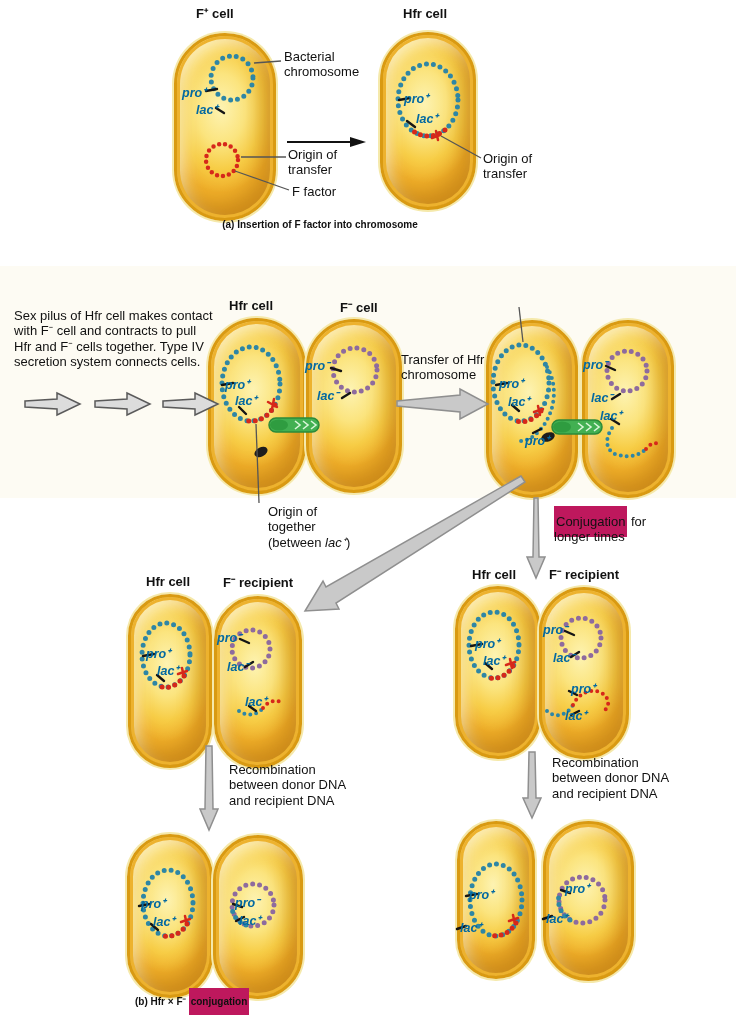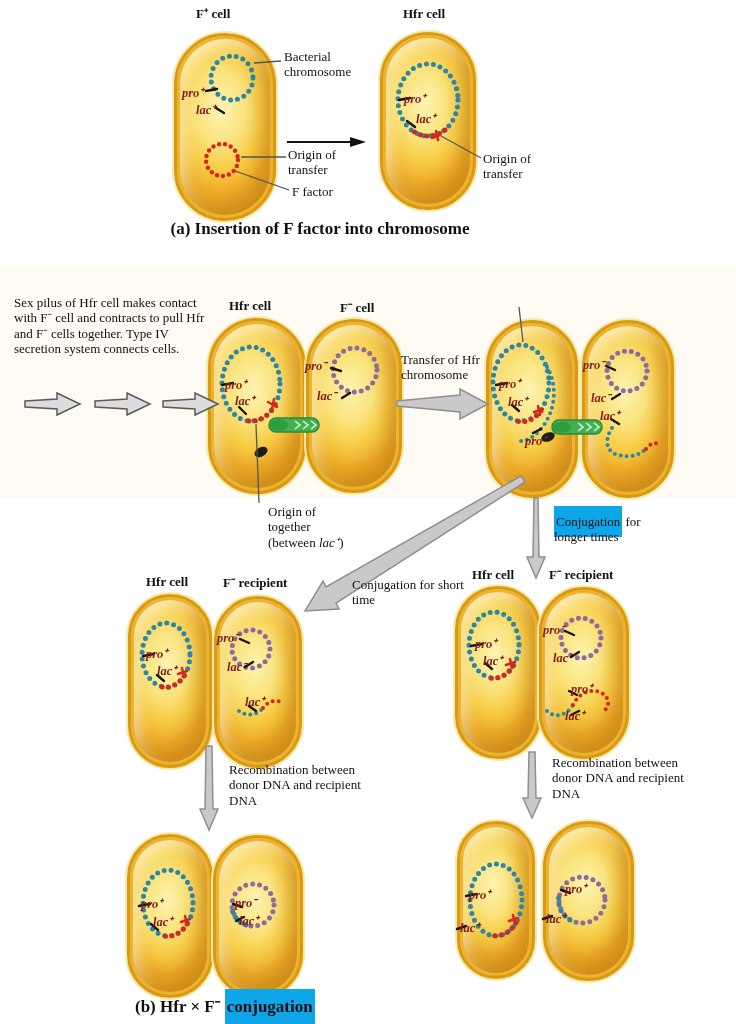--- a/index.html
+++ b/index.html
@@ -1,30 +1,30 @@
 <!DOCTYPE html>
 <html><head>
 <meta charset="utf-8">
 <style>
   html,body{margin:0;padding:0;background:#fff}
   .canvas{position:relative;width:736px;height:1024px;background:#ffffff;overflow:hidden;
-          font-family:Liberation Serif, serif;color:#111}
+          font-family:Liberation Sans, sans-serif;color:#111}
   .band{position:absolute;left:0;top:266px;width:736px;height:232px;background:#fdfbf3}
   .cell{position:absolute;border-radius:200px;
         background:radial-gradient(60% 46% at 46% 40%, #fdf3b2 0%, #fbe47e 42%, #f7cd46 72%, #f1b02a 100%);
         border:3px solid #d99a12;
         box-shadow:0 0 0 2px #f5e9ab, inset 0 0 0 3px #edb22e,
                    inset -9px -14px 20px rgba(168,99,6,.5),
                    inset 7px 9px 16px rgba(255,250,214,.85)}
   .t{position:absolute;font-size:13px;line-height:1.18;color:#111}
   .b{font-weight:bold;white-space:nowrap}
   .wrap{white-space:normal}
-  .gene{position:absolute;font-size:12.5px;font-style:italic;font-weight:bold;white-space:nowrap;color:#7f1d1d}
-  .cap{position:absolute;font-weight:bold;font-size:17px;color:#101010}
-  .hl{background:#0ea5e9;padding:8px 2px}
+  .gene{position:absolute;font-size:12.5px;font-style:italic;font-weight:bold;white-space:nowrap;color:#0369a1}
+  .cap{position:absolute;font-weight:bold;font-size:10px;color:#101010}
+  .hl{background:#be185d;padding:8px 2px}
   svg.overlay{position:absolute;left:0;top:0;pointer-events:none}
 </style>
 </head>
 <body>
 
 <div class="canvas">
   <div class="band"></div>
 
   <div class="cell" style="left:174px;top:33px;width:96px;height:182px"></div>
   <div class="cell" style="left:380px;top:32px;width:90px;height:172px"></div>
@@ -182,21 +182,21 @@
   <div class="gene" style="left:182px;top:84px">pro⁺</div>
   <div class="gene" style="left:196px;top:101px">lac⁺</div>
   <div class="gene" style="left:404px;top:90px">pro⁺</div>
   <div class="gene" style="left:416px;top:110px">lac⁺</div>
   <div class="t wrap" style="left:284px;top:49px;width:95px">Bacterial chromosome</div>
   <div class="t wrap" style="left:288px;top:147px;width:64px">Origin of transfer</div>
   <div class="t" style="left:292px;top:184px">F factor</div>
   <div class="t wrap" style="left:483px;top:151px;width:64px">Origin of transfer</div>
   <div class="cap" style="left:140px;top:219px;width:360px;text-align:center">(a) Insertion of F factor into chromosome</div>
 
-  <div class="t wrap" style="left:14px;top:295px;width:202px">Sex pilus of Hfr cell makes contact with F⁻ cell and contracts to pull Hfr and F⁻ cells together. Type IV secretion system connects cells.</div>
+  <div class="t wrap" style="left:14px;top:308px;width:202px">Sex pilus of Hfr cell makes contact with F⁻ cell and contracts to pull Hfr and F⁻ cells together. Type IV secretion system connects cells.</div>
 
   <div class="t b" style="left:229px;top:298px">Hfr cell</div>
   <div class="t b" style="left:340px;top:300px">F⁻ cell</div>
   <div class="gene" style="left:225px;top:376px">pro⁺</div>
   <div class="gene" style="left:235px;top:392px">lac⁺</div>
   <div class="gene" style="left:305px;top:357px">pro⁻</div>
   <div class="gene" style="left:317px;top:387px">lac⁻</div>
 
   <div class="t wrap" style="left:401px;top:352px;width:105px">Transfer of Hfr chromosome</div>
 
@@ -206,21 +206,20 @@
   <div class="gene" style="left:583px;top:356px">pro⁻</div>
   <div class="gene" style="left:591px;top:389px">lac⁻</div>
   <div class="gene" style="left:600px;top:407px">lac⁺</div>
 
   <div class="t" style="left:268px;top:504px">
     <div>Origin of</div>
     <div>together</div>
     <div><span>(between </span><span style="font-style:italic">lac⁺</span><span>)</span></div>
   </div>
 
-  <div class="t wrap" style="left:352px;top:577px;width:120px">Conjugation for short time</div>
   <div class="t" style="left:554px;top:514px">
     <div><span class="hl">Conjugation</span><span> for</span></div>
     <div>longer times</div>
   </div>
 
   <div class="t b" style="left:146px;top:574px">Hfr cell</div>
   <div class="t b" style="left:223px;top:575px">F⁻ recipient</div>
   <div class="gene" style="left:146px;top:645px">pro⁺</div>
   <div class="gene" style="left:157px;top:662px">lac⁺</div>
   <div class="gene" style="left:217px;top:629px">pro⁻</div>

